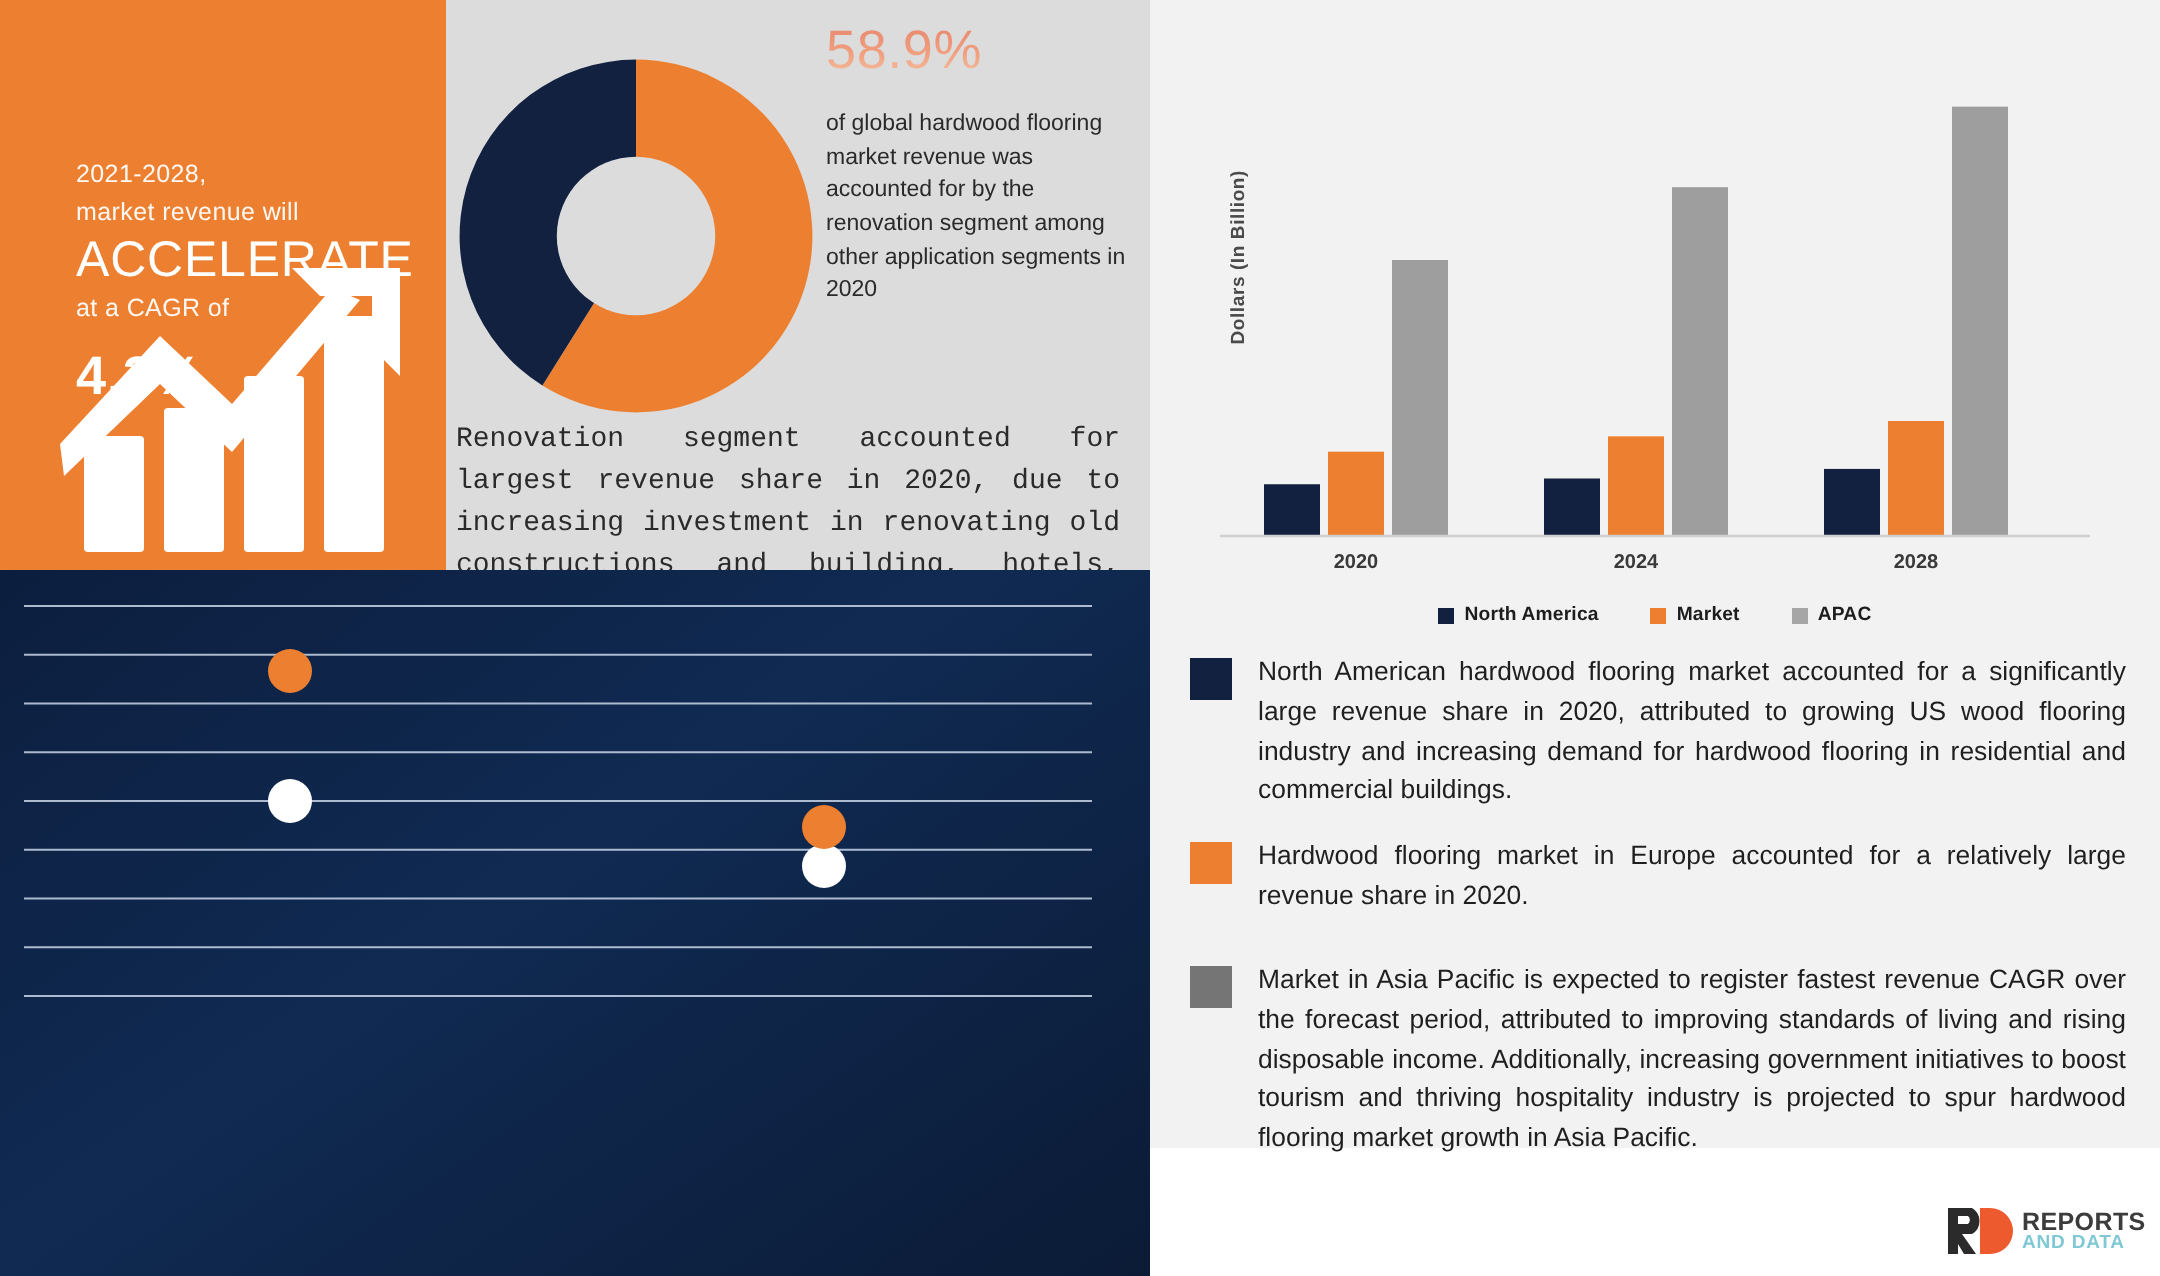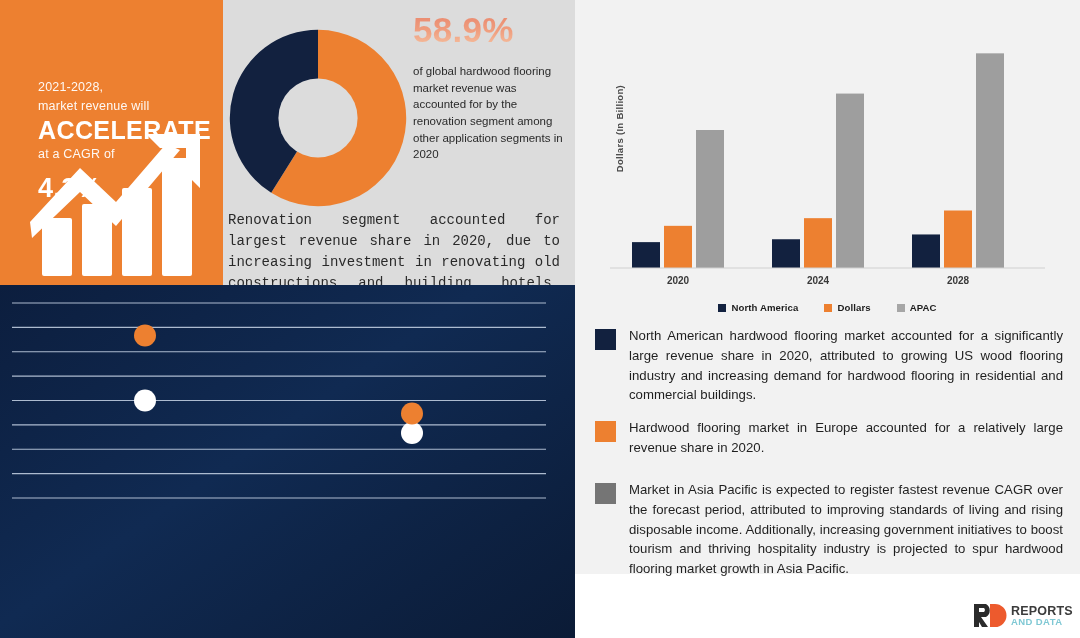--- a/index.html
+++ b/index.html
@@ -14,34 +14,34 @@
   .left-col { position:absolute; left:0; top:0; width:575px; height:638px; }
 
   
   .cagr-panel {
     position:absolute; left:0; top:0; width:223px; height:285px;
     background:#ED8030; overflow:hidden;
   }
   .cagr-text { position:absolute; left:38px; top:40px; width:180px; color:#fff; }
   .cagr-years { font-size:12.5px; letter-spacing:.2px; opacity:.95; margin-bottom:5px;margin-top:40px; }
   .cagr-sub1 { font-size:12.5px; letter-spacing:.2px; opacity:.95; margin-bottom:4px; }
-  .cagr-accelerate { font-size:25px; font-weight:bold; letter-spacing:.4px; line-height:1.05; margin-bottom:4px; }
+  .cagr-accelerate { font-size:25px; font-weight:normal; letter-spacing:.4px; line-height:1.05; margin-bottom:4px; }
   .cagr-sub2 { font-size:12.5px; letter-spacing:.2px; opacity:.95; margin-bottom:12px; }
   .cagr-value { font-size:27px; font-weight:bold; letter-spacing:.5px; }
   .cagr-graphic { position:absolute; left:20px; top:130px; width:195px; height:150px; }
 
   
   .donut-panel {
     position:absolute; left:223px; top:0; width:352px; height:285px;
     background:#DCDCDC;
   }
   .donut-wrap { position:absolute; left:5px; top:28px; width:180px; height:180px; }
   .donut-stat { position:absolute; left:190px; top:10px; width:150px; }
   .stat-num {
-    font-size:35px; font-weight:bold; letter-spacing:.3px;
+    font-size:27px; font-weight:normal; letter-spacing:.3px;
     background:linear-gradient(180deg,#E8836A 0%,#F0A080 55%,#F6C8A8 100%);
     -webkit-background-clip:text; background-clip:text; color:transparent;
     margin-bottom:4px;
   }
   .stat-desc { font-size:11.5px; line-height:1.45; color:#2a2a2a;margin-top:13px; }
   .donut-note {
     position:absolute; left:5px; top:210px; width:332px;
     font-size:14px; line-height:1.5; color:#2a2a2a; text-align:justify;font-family:Liberation Mono, monospace;
   }
 
@@ -175,21 +175,21 @@
         </g>
     </svg>
 
     <div class="bar-legend">
       <div class="bl-item">
         <span class="bl-sq" style="background:#12213F"></span>
         <span class="bl-label">North America</span>
       </div>
       <div class="bl-item">
         <span class="bl-sq" style="background:#ED8030"></span>
-        <span class="bl-label">Dollars</span>
+        <span class="bl-label">Market</span>
       </div>
       <div class="bl-item">
         <span class="bl-sq" style="background:#A6A6A6"></span>
         <span class="bl-label">APAC</span>
       </div>
     </div>
 
     <div class="region-block" style="left:20px; top:326px; width:468px;">
       <span class="region-sq" style="background:#12213F"></span>
       <span class="region-text">North American hardwood flooring market accounted for a significantly large revenue share in 2020, attributed to growing US wood flooring industry and increasing demand for hardwood flooring in residential and commercial buildings.</span>

